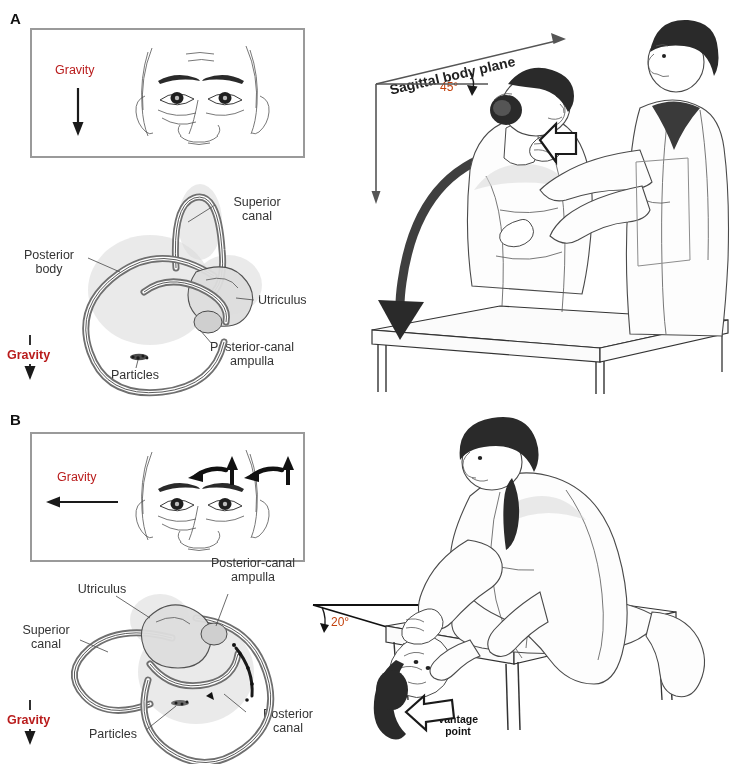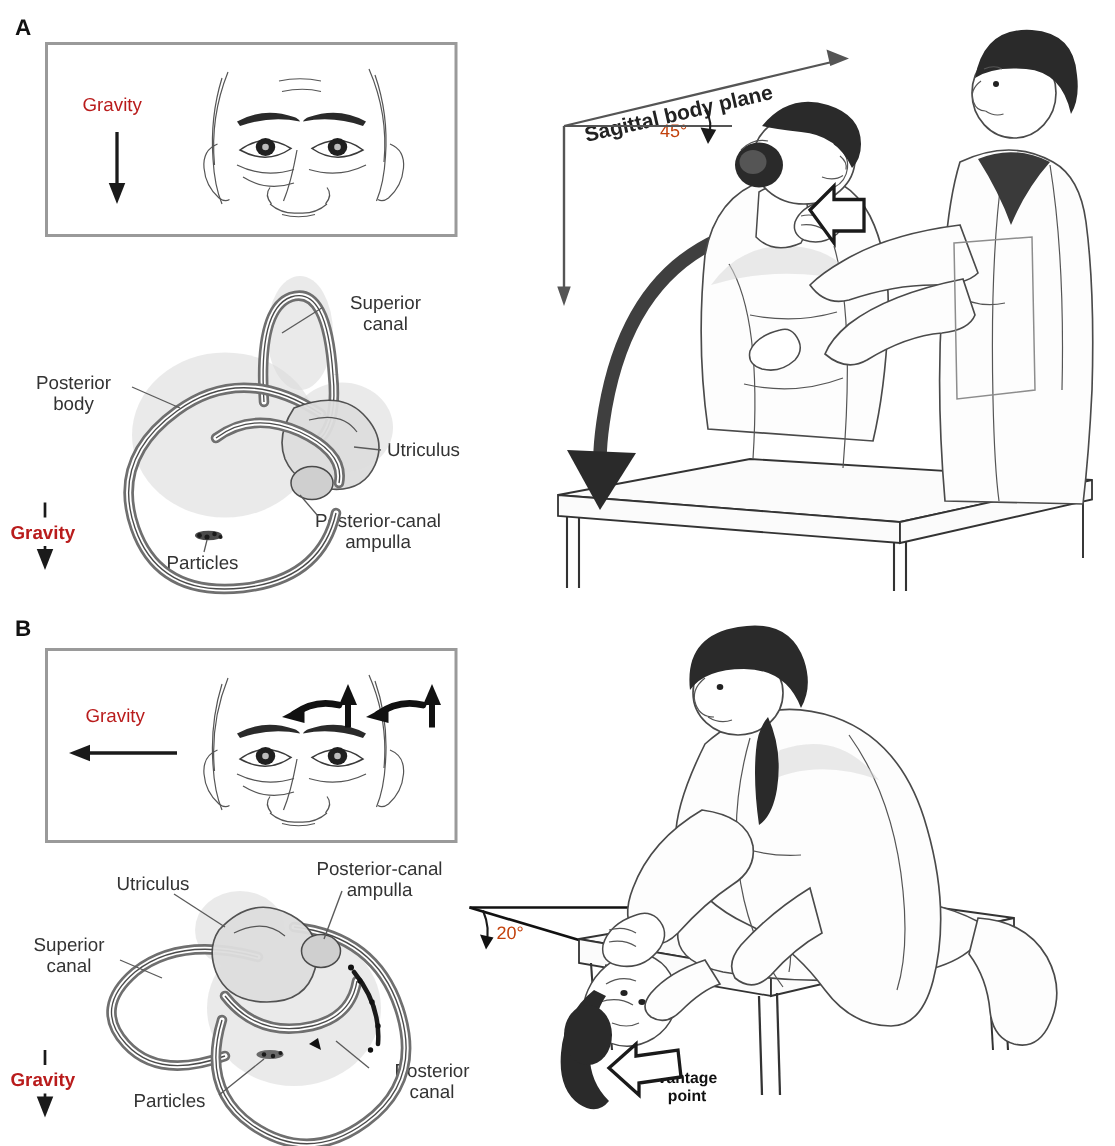--- a/index.html
+++ b/index.html
@@ -290,21 +290,21 @@
 
       <path d="M252 476 q14 -10 30 -6" fill="none" stroke="#111" stroke-width="4.5" stroke-linecap="round"></path>
       <path d="M244 478 L259 470 L259 482 Z" fill="#111"></path>
 
       <line x1="288" y1="485" x2="288" y2="464" stroke="#111" stroke-width="4"></line>
       <path d="M288 456 L282 470 L294 470 Z" fill="#111"></path>
     </g>
   </svg>
 
   <div class="lbl c" style="left:62px;top:582px;width:80px;">Utriculus</div>
-  <div class="lbl c" style="left:198px;top:572px;width:110px;">Posterior-canal
+  <div class="lbl c" style="left:198px;top:556px;width:110px;">Posterior-canal
 ampulla</div>
   <div class="lbl c" style="left:8px;top:623px;width:76px;">Superior
 canal</div>
   <div class="lbl c" style="left:248px;top:707px;width:80px;">Posterior
 canal</div>
   <div class="lbl c" style="left:78px;top:727px;width:70px;">Particles</div>
   <div class="grav-word b" style="left:7px;top:713px;">Gravity</div>
 
   <div class="angtxt" style="left:331px;top:615px;">20°</div>
   <div class="vantage" style="left:423px;top:714px;width:70px;">Vantage

